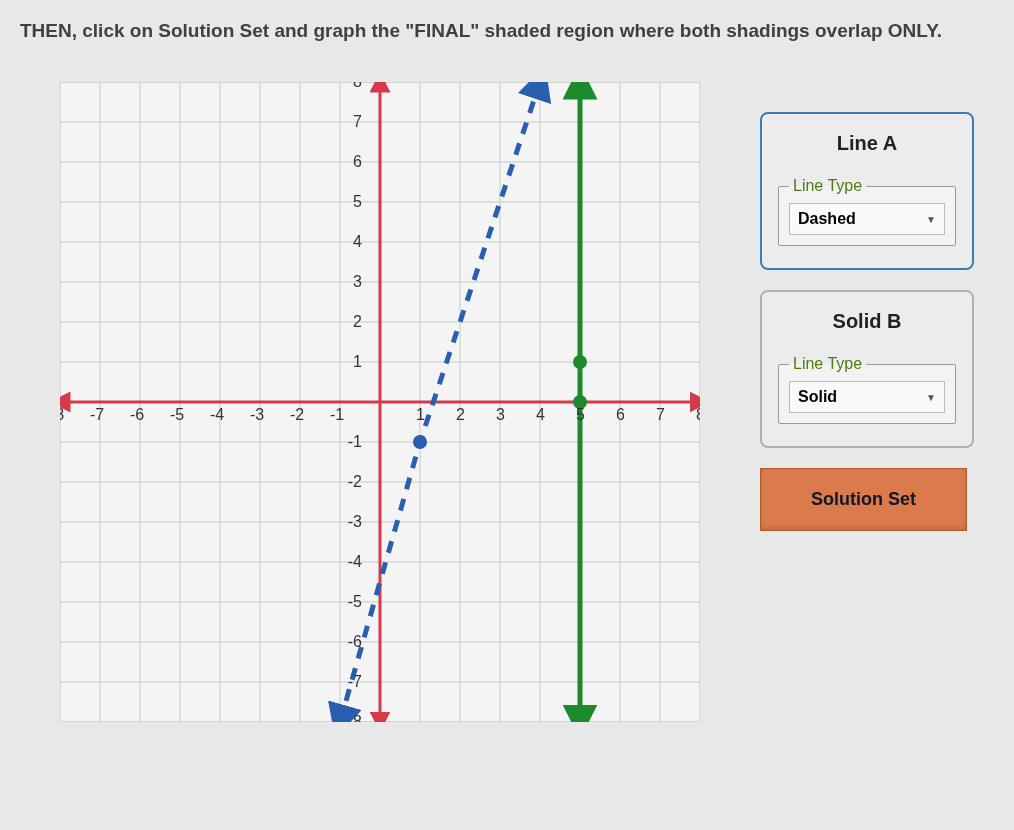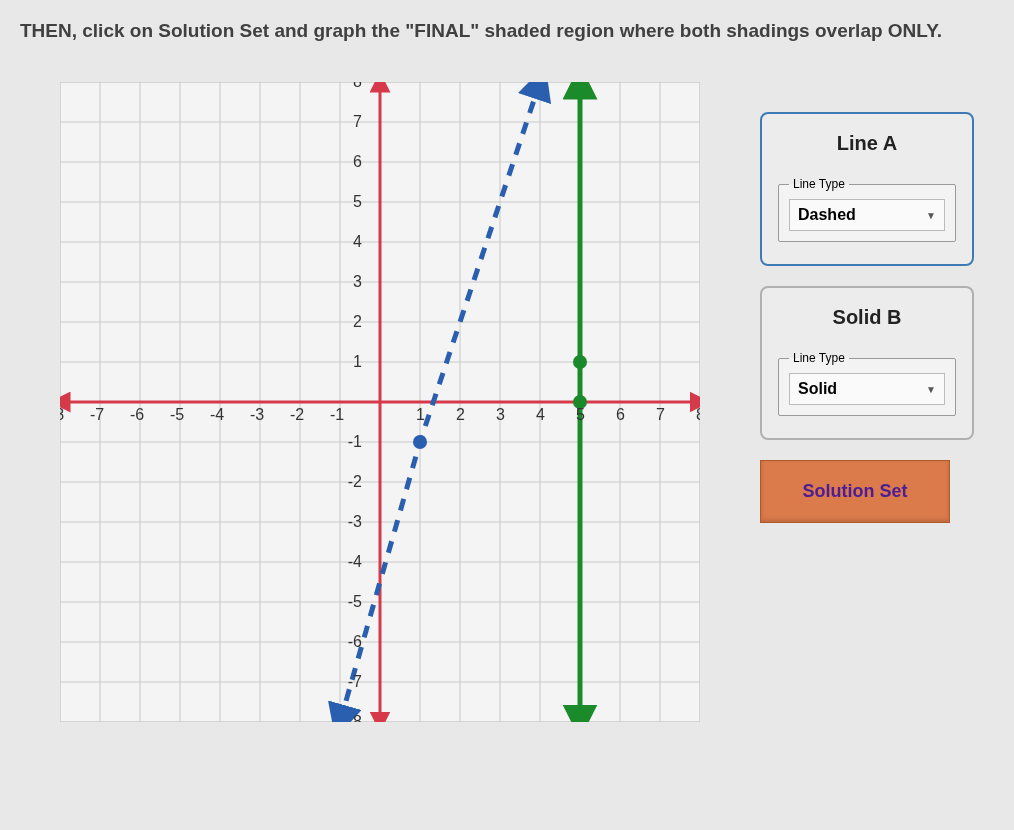--- a/index.html
+++ b/index.html
@@ -52,22 +52,22 @@
     margin-bottom: 22px;
   }
   fieldset.line-type {
     border: 1px solid #999;
     border-radius: 2px;
     padding: 8px 10px 10px;
     margin: 0;
     background: #f3f3f3;
   }
   fieldset.line-type legend {
-    font-size: 12px;
-    color: #000000;
+    font-size: 16px;
+    color: #4d7c0f;
     padding: 0 4px;
     margin-top: 40px;
   }
   .dropdown {
     display: flex;
     align-items: center;
     justify-content: space-between;
     background: #fafafa;
     border: 1px solid #bbb;
     padding: 6px 8px;
@@ -75,28 +75,28 @@
     cursor: pointer;
     font-weight: bold;
   }
   .dropdown .caret {
     font-size: 10px;
     color: #555;
   }
   .solution-btn {
     background: #db7a4a;
     border: 1px solid #b05a2a;
-    color: #4c1d95;
+    color: #0f172a;
     font-size: 18px;
     font-weight: 600;
     padding: 20px 10px;
     text-align: center;
     cursor: pointer;
     box-shadow: inset 0 -2px 4px rgba(0,0,0,0.15);
-    width: 190px;
+    width: 207px;
   }
   svg { display: block; }
   .axis-label {
     font-size: 16px;
     font-family: Arial, sans-serif;
     fill: #333;
   }
 </style>
 </head>
 <body>

